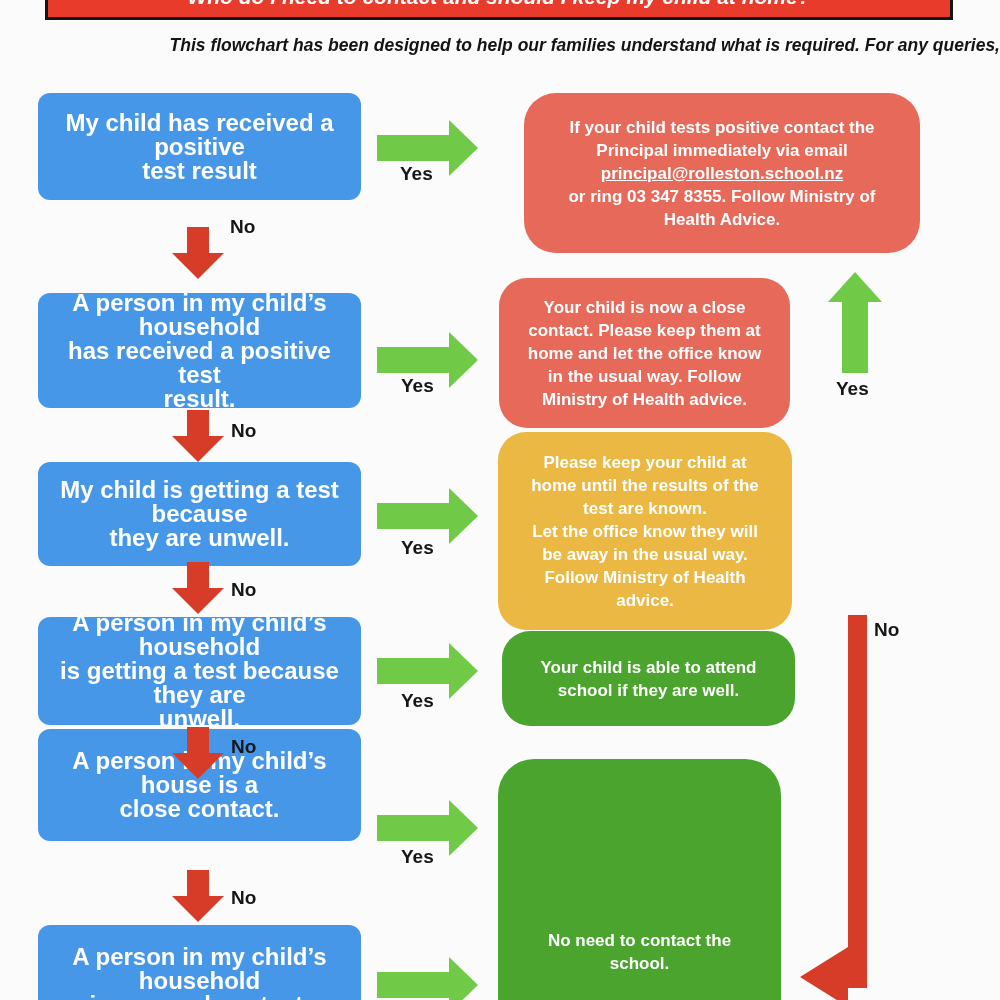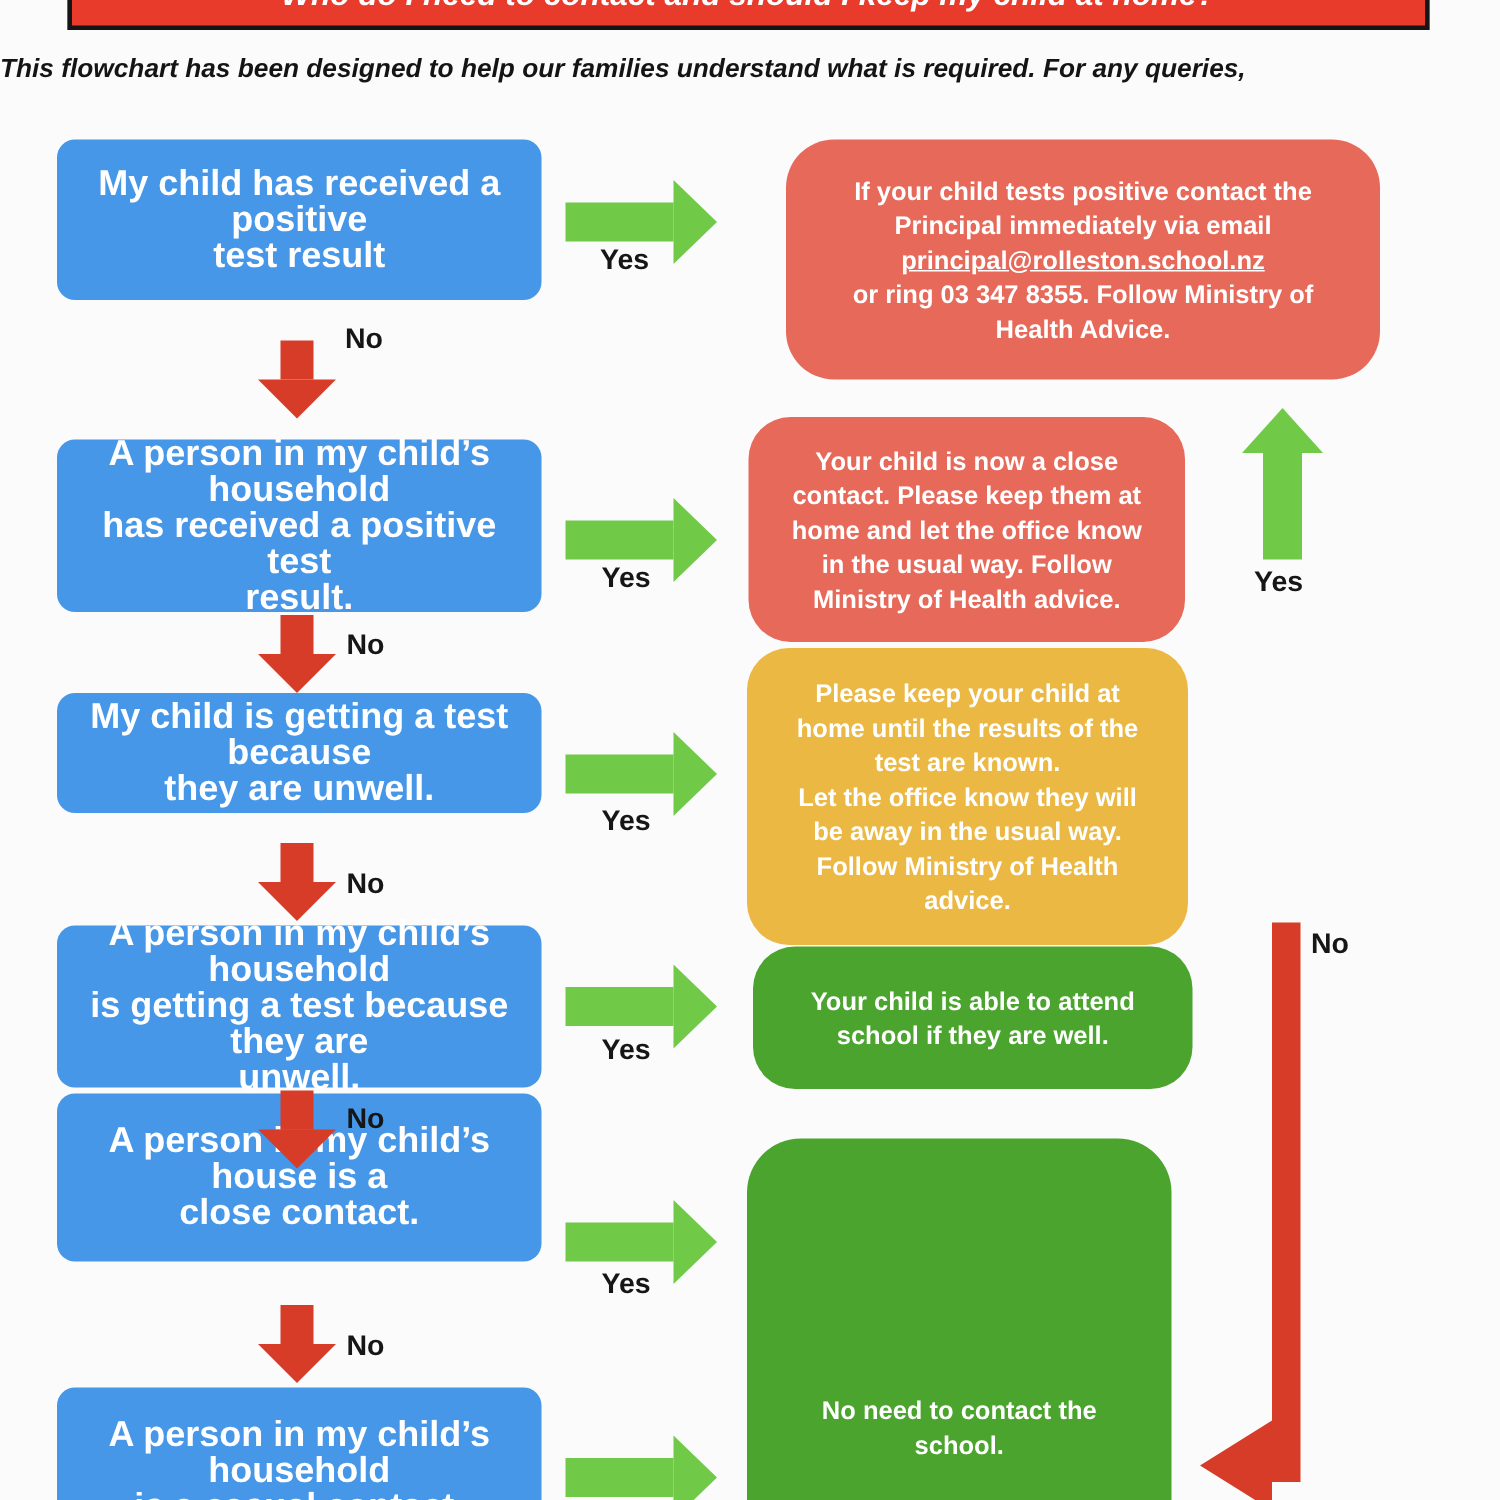--- a/index.html
+++ b/index.html
@@ -7,21 +7,21 @@
               font-family:"Liberation Sans", sans-serif; }
   .canvas { position:relative; width:1000px; height:1000px; overflow:hidden; }
 
   
   .banner { position:absolute; left:45px; top:-26px; width:908px; height:46px;
             background:#e83b2c; border:3px solid #151515;
             display:flex; align-items:center; justify-content:center; }
   .banner .title { color:#fff; font-size:21px; font-weight:bold; font-style:italic; white-space:nowrap; }
 
   
-  .subtitle { position:absolute; left:0; top:31px; width:1000px; text-align:left;
+  .subtitle { position:absolute; left:0; top:31px; width:1000px; text-align:right;
               font-size:17.5px; font-weight:bold; font-style:italic; color:#141414; line-height:28px; }
   .subtitle a { color:#2969e0; text-decoration:underline; cursor:pointer; }
 
   
   .box { position:absolute; border-radius:28px; color:#fff; text-align:center;
          display:flex; align-items:center; justify-content:center; }
   .box .txt { white-space:pre-line; width:100%; }
   .q    { background:#4797e8; font-size:24px; font-weight:600; line-height:24px; padding:6px 8px;border-radius:12px; }
   .alert{ background:#e7695a; font-size:17px; font-weight:600; line-height:23px; padding:8px 14px; }
   .warn { background:#ebb844; font-size:17px; font-weight:600; line-height:23px; padding:8px 12px; }
@@ -72,21 +72,21 @@
 
   <div class="box q" style="left:38px; top:93px;  width:323px; height:107px;">
       <div class="txt">My child has received a positive
 test result</div>
     </div>
   <div class="box q" style="left:38px; top:293px; width:323px; height:115px;">
       <div class="txt">A person in my child’s household
 has received a positive test
 result.</div>
     </div>
-  <div class="box q" style="left:38px; top:462px; width:323px; height:80px;">
+  <div class="box q" style="left:38px; top:462px; width:323px; height:104px;">
       <div class="txt">My child is getting a test because
 they are unwell.</div>
     </div>
   <div class="box q" style="left:38px; top:617px; width:323px; height:108px;">
       <div class="txt">A person in my child’s household
 is getting a test because they are
 unwell.</div>
     </div>
   <div class="box q" style="left:38px; top:729px; width:323px; height:112px;">
       <div class="txt">A person in my child’s house is a

